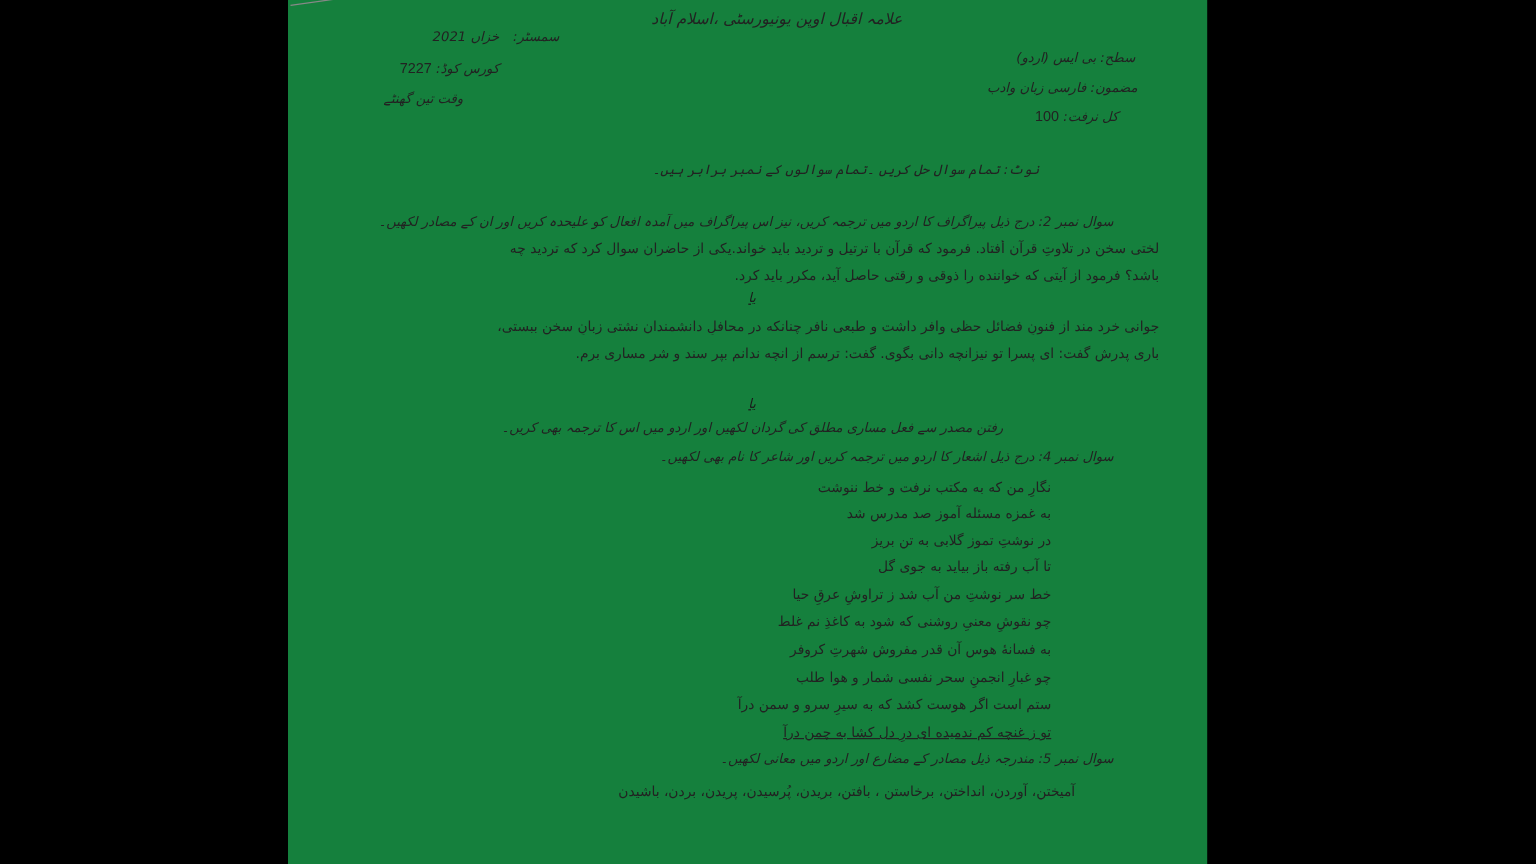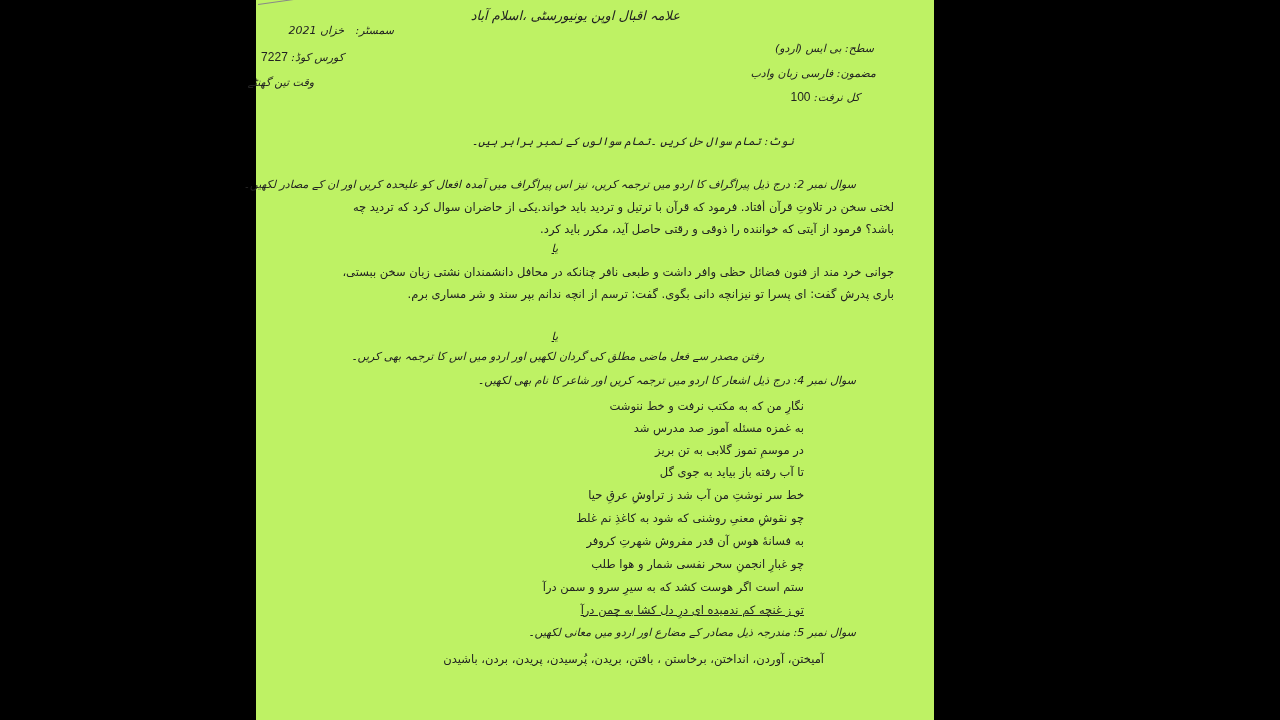--- a/index.html
+++ b/index.html
@@ -1,21 +1,21 @@
 <!DOCTYPE html>
 <html><head>
 <meta charset="utf-8">
 <style>
   html, body { margin:0; padding:0; }
   body {
     width:1280px; height:720px; background:#000; position:relative; overflow:hidden;
     font-family:"DejaVu Sans", sans-serif;
   }
   .page {
-    position:absolute; left:256px; top:0; width:678px; height:720px; background:#bef264;
+    position:absolute; left:240px; top:0; width:766px; height:720px; background:#15803d;
     color:#1a1a1a;
   }
   .scan-mark {
     position:absolute; left:2px; top:4px; width:44px; height:1px; background:#888;
     transform:rotate(-8deg); transform-origin:left top;
   }
   .abs { position:absolute; white-space:nowrap; direction:rtl; unicode-bidi:plaintext; }
   .urdu { font-family:"DejaVu Sans", sans-serif; font-size:11px; font-style:italic; color:#222; }
   .persian { font-family:"DejaVu Sans", sans-serif; font-size:11.5px; color:#222; }
   .title { font-size:13px; font-style:italic; }
@@ -60,27 +60,27 @@
   <div class="abs urdu" style="right:78px; top:178px; max-width:690px; overflow:hidden;">سوال نمبر 2: درج ذیل پیراگراف کا اردو میں ترجمہ کریں، نیز اس پیراگراف میں آمدہ افعال کو علیحدہ کریں اور ان کے مصادر لکھیں۔</div>
   <div class="abs persian" style="right:40px; top:200px; max-width:730px; overflow:hidden;">لختی سخن در تلاوتِ قرآن أفتاد. فرمود که قرآن با ترتیل و تردید باید خواند.یکی از حاضران سوال کرد که تردید چه</div>
   <div class="abs persian" style="right:40px; top:222px;">باشد؟ فرمود از آیتی که خواننده را ذوقی و رقتی حاصل آید، مکرر باید کرد.</div>
 
   <div class="abs or-mark" style="right:376px; top:242px;">یا</div>
 
   <div class="abs persian" style="right:40px; top:287px;">باری پدرش گفت: ای پسرا تو نیزانچه دانی بگوی. گفت: ترسم از انچه ندانم بپر سند و شر مساری برم.</div>
   <div class="abs persian" style="right:40px; top:265px; max-width:730px; overflow:hidden;">جوانی خرد مند از فنونِ فضائل حظی وافر داشت و طبعی نافر چنانکه در محافلِ دانشمندان نشتی زبانِ سخن ببستی،</div>
 
   <div class="abs or-mark" style="right:376px; top:330px;">یا</div>
-  <div class="abs urdu" style="right:170px; top:350px;">رفتن مصدر سے فعل ماضی مطلق کی گردان لکھیں اور اردو میں اس کا ترجمہ بھی کریں۔</div>
+  <div class="abs urdu" style="right:170px; top:350px;">رفتن مصدر سے فعل مساری مطلق کی گردان لکھیں اور اردو میں اس کا ترجمہ بھی کریں۔</div>
 
   <div class="abs urdu" style="right:78px; top:374px;">سوال نمبر 4: درج ذیل اشعار کا اردو میں ترجمہ کریں اور شاعر کا نام بھی لکھیں۔</div>
 
   <div class="abs persian verse" style="right:130px; top:399px;">نگارِ من که به مکتب نرفت و خط ننوشت</div>
   <div class="abs persian verse" style="right:130px; top:421px;">به غمزه مسئله آموز صد مدرس شد</div>
-  <div class="abs persian verse" style="right:130px; top:443px;">در موسمِ تموز گلابی به تن بریز</div>
+  <div class="abs persian verse" style="right:130px; top:443px;">در نوشتِ تموز گلابی به تن بریز</div>
   <div class="abs persian verse" style="right:130px; top:465px;">تا آب رفته باز بیاید به جوی گل</div>
   <div class="abs persian verse" style="right:130px; top:488px;">خط سر نوشتِ من آب شد ز تراوشِ عرقِ حیا</div>
   <div class="abs persian verse" style="right:130px; top:511px;">چو نقوشِ معنیِ روشنی که شود به کاغذِ نم غلط</div>
   <div class="abs persian verse" style="right:130px; top:534px;">به فسانهٔ هوس آن قدر مفروش شهرتِ کروفر</div>
   <div class="abs persian verse" style="right:130px; top:557px;">چو غبارِ انجمنِ سحر نفسی شمار و هوا طلب</div>
   <div class="abs persian verse" style="right:130px; top:580px;">ستم است اگر هوست کشد که به سیرِ سرو و سمن درآ</div>
   <div class="abs persian verse" style="right:130px; top:603px;text-decoration:underline;">تو ز غنچه کم ندمیده ای درِ دل کشا به چمن درآ</div>
 
   <div class="abs urdu" style="right:78px; top:626px;">سوال نمبر 5: مندرجہ ذیل مصادر کے مضارع اور اردو میں معانی لکھیں۔</div>
   <div class="abs persian" style="right:110px; top:652px;">آمیختن، آوردن، انداختن، برخاستن ، بافتن، بریدن، پُرسیدن، پریدن، بردن، باشیدن</div>

